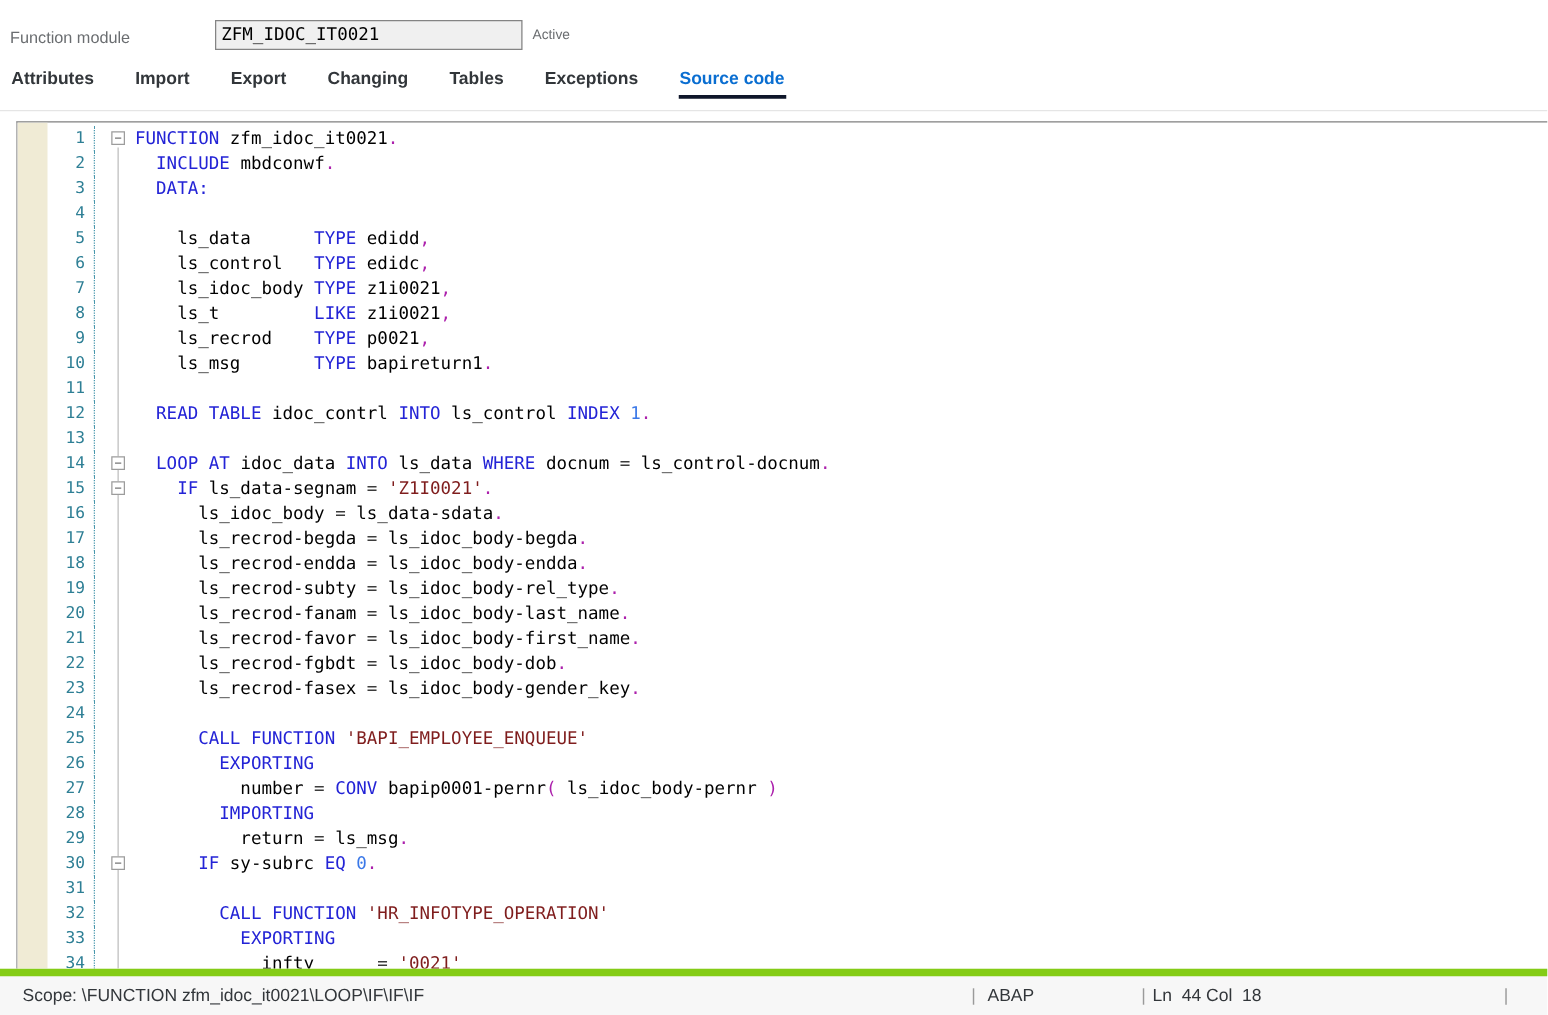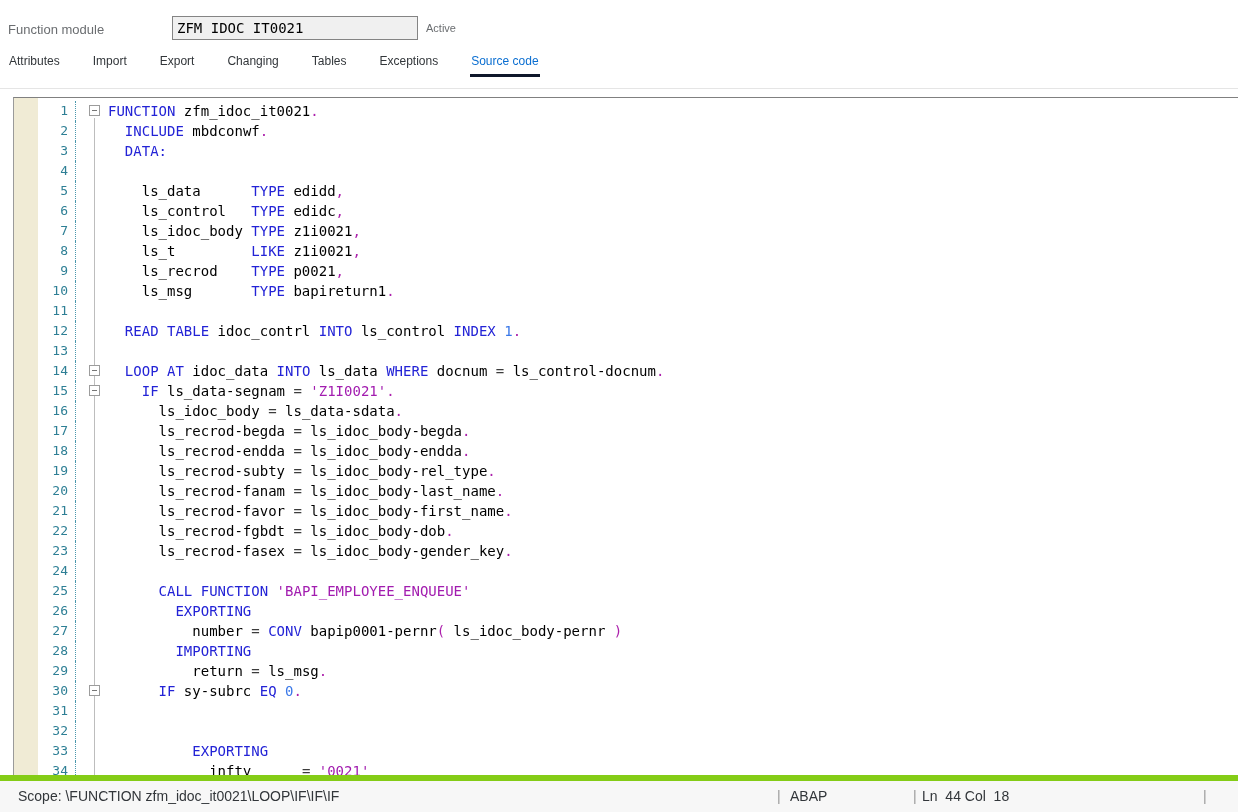--- a/index.html
+++ b/index.html
@@ -8,22 +8,22 @@
 
   
   .header { position:relative; height:97px; background:#fff; }
   .fm-label { position:absolute; left:8px; top:22px; font-size:13px; color:#6a6d70;text-align:right; }
   .fm-input { position:absolute; left:172px; top:16px; width:246px; height:24px;
               background:#f0f0f0; border:1px solid #848484; border-radius:0;
               font:14px "DejaVu Sans Mono", monospace; color:#000; padding:0 4px; outline:none; }
   .fm-active { position:absolute; left:426px; top:22px; font-size:11px; color:#6a6d70; }
 
   .tabbar { position:absolute; left:8px; top:50px; display:flex; gap:31px; }
-  .tab { font-size:12px; color:#32363a; padding:4px 1px 6px 1px; cursor:pointer;
-         border-bottom:3px solid transparent; }
+  .tab { font-size:14px; color:#32363a; padding:4px 1px 6px 1px; cursor:pointer;
+         border-bottom:3px solid transparent;font-weight:bold; }
   .tab.active { color:#0a6ed1; border-bottom:3px solid #0f172a; }
   .header-rule { position:absolute; left:0; right:0; top:88px; height:1px; background:#e5e5e5; }
 
   
   .editor { position:relative; margin-left:13px; width:1225px; height:678px;
             border-top:1px solid #808080; border-left:1px solid #9a9a9a;
             background:#fff; overflow:hidden; }
   .gutter-strip { position:absolute; left:0; top:0; bottom:0; width:24px; background:#f0ebd5; }
   .fold-guide { position:absolute; left:80px; top:20px; bottom:0; width:1px; background:#bdbdbd; }
   .rows { position:relative; padding-top:3px; }
@@ -32,21 +32,21 @@
         font:13px/20px "DejaVu Sans Mono", monospace; color:#2e7f95;
         border-right:1px dotted #4a98ad; }
   .fold { width:32px; flex:none; position:relative; }
   .foldbox { position:absolute; left:13px; top:4px; width:11px; height:11px;
              border:1px solid #9c9c9c; background:#fff;
              display:flex; align-items:center; justify-content:center; }
   .foldbox::after { content:""; width:5px; height:1px; background:#777; }
   pre.codeline { font:14px/20px "DejaVu Sans Mono", monospace; white-space:pre; color:#000; }
   .tk-k { color:#2323d6; }
   .tk-i { color:#000000; }
-  .tk-s { color:#a21caf; }
+  .tk-s { color:#7f1d1d; }
   .tk-p { color:#ac20ac; }
   .tk-n { color:#3a78e8; }
   .tk-o { color:#3c3c3c; }
 
   
   .statusbar { position:relative; height:37px; background:#f7f7f7; border-top:6px solid #84cc16;
                font-size:14px; color:#32363a; }
   .statusbar span { position:absolute; top:7px; white-space:pre; }
   .sb-scope { left:18px; }
   .sb-sep   { color:#9a9a9a; }
@@ -238,20 +238,21 @@
         <pre class="codeline"><span class="tk-i">      </span><span class="tk-k">IF</span><span class="tk-i"> sy-subrc </span><span class="tk-k">EQ</span><span class="tk-i"> </span><span class="tk-n">0</span><span class="tk-p">.</span></pre>
       </div>
       <div class="row">
         <span class="ln">31</span>
         <span class="fold"></span>
         <pre class="codeline"></pre>
       </div>
       <div class="row">
         <span class="ln">32</span>
         <span class="fold"></span>
+        <pre class="codeline"><span class="tk-i">        </span><span class="tk-k">CALL FUNCTION</span><span class="tk-i"> </span><span class="tk-s">'HR_INFOTYPE_OPERATION'</span></pre>
       </div>
       <div class="row">
         <span class="ln">33</span>
         <span class="fold"></span>
         <pre class="codeline"><span class="tk-i">          </span><span class="tk-k">EXPORTING</span></pre>
       </div>
       <div class="row">
         <span class="ln">34</span>
         <span class="fold"></span>
         <pre class="codeline"><span class="tk-i">            infty      </span><span class="tk-o">=</span><span class="tk-i"> </span><span class="tk-s">'0021'</span></pre>

